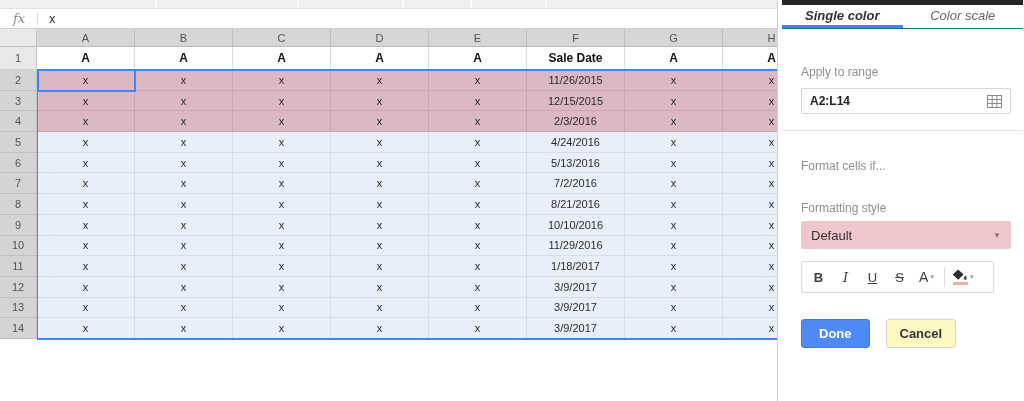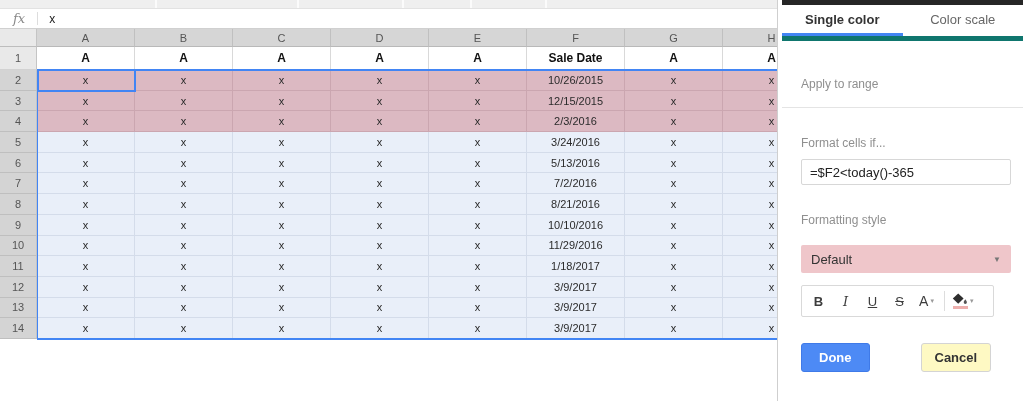--- a/index.html
+++ b/index.html
@@ -51,21 +51,21 @@
   .sel-left   { position:absolute; left:37px; top:41px; width:1px; height:269px;
                 background:var(--accent-blue,#4285f4); }
   .sel-bottom { position:absolute; left:37px; right:0; top:309px; height:2px;
                 background:var(--accent-blue,#4285f4); }
   .active-cell{ position:absolute; left:37px; top:40px; width:99px; height:23px;
                 border:2px solid var(--accent-blue,#4285f4); }
 
   
   .panel { width:245px; background:#fff; padding-left:4px; position:relative; }
   .panel-darkbar { height:5px; background:#262626; }
-  .tabs { display:flex; height:36px; border-bottom:5px solid #0f766e; }
+  .tabs { display:flex; height:24px; border-bottom:1px solid #0f766e;font-style:italic; }
   .tab { flex:1; display:flex; align-items:center; justify-content:center;
          font-size:13px; color:#666; border-bottom:3px solid transparent; cursor:default; }
   .tab.active { color:#333; font-weight:bold;
                 border-bottom-color:var(--accent-blue,#4285f4); }
 
   .panel-body { padding:8px 12px 0 19px; }
   .field-label { font-size:12px; color:#8f8f8f; margin-top:28px; }
 
   .range-box { margin-top:9px; height:26px; border:1px solid #d7d7d7; border-radius:2px;
                display:flex; align-items:center; justify-content:space-between;
@@ -78,42 +78,42 @@
               border-radius:3px; display:flex; align-items:center;
               justify-content:space-between; padding:0 9px; }
   .dropdown .dd-text { font-size:12.5px; font-weight:bold; color:#333; }
   .stepper { display:flex; flex-direction:column; line-height:5px; font-size:6.5px;
              color:#555; text-align:center; }
 
   .formula-input { margin-top:9px; height:26px; border:1px solid #d7d7d7; border-radius:2px;
                    display:flex; align-items:center; padding:0 8px; font-size:13px;
                    color:#222; background:#fff; }
 
-  .style-swatch { margin-top:18px; height:28px; background:var(--format-pink,#efc6ca);
+  .style-swatch { margin-top:6px; height:28px; background:var(--format-pink,#efc6ca);
                   border-radius:2px; display:flex; align-items:center;
                   justify-content:space-between; padding:0 10px; }
   .style-swatch .sw-text { font-size:13px; color:#333; }
   .sw-caret { font-size:8px; color:#777; }
 
   .fmt-toolbar { margin-top:12px; width:193px; height:32px; border:1px solid #d9d9d9;
                  border-radius:2px; display:flex; align-items:center; padding:0 3px; }
   .fmt-btn { width:27px; text-align:center; font-size:13px; color:#3d3d3d;
              display:flex; align-items:center; justify-content:center; }
   .fmt-b { font-weight:bold; }
   .fmt-i { font-style:italic; font-family:"DejaVu Serif", serif; }
   .fmt-u { text-decoration:underline; }
   .fmt-s { text-decoration:line-through; }
   .fmt-a { font-size:14px; }
   .mini-caret { font-size:7px; color:#999; margin-left:2px; }
   .fmt-sep { width:1px; height:20px; background:#ddd; margin:0 4px; }
   .fill-btn { display:flex; align-items:center; padding:0 3px; }
   .bucket-wrap { display:flex; flex-direction:column; align-items:center; }
   .fill-bar { width:15px; height:3px; background:#edafad; margin-top:1px; }
 
-  .btn-row { display:flex; margin-top:26px;gap:35px; }
+  .btn-row { display:flex; margin-top:26px; }
   button { font-family:"Liberation Sans", sans-serif; cursor:default; }
   .btn-done { background:var(--done-blue,#4d8af5); color:#fff; font-weight:bold;
               font-size:13px; border:1px solid #3f7ae8; border-radius:3px;
               padding:6px 17px; }
   .btn-cancel { background:#fef9c3; color:#333; font-weight:bold; font-size:13px;
                 border:1px solid #d4d4d4; border-radius:3px; padding:6px 13px;
                 margin-left:16px; }
 </style>
 </head>
 <body>
@@ -160,21 +160,21 @@
             <div class="cell">A</div>
             <div class="cell">A</div>
           </div>
           <div class="grid-row pink">
             <div class="rownum sel">2</div>
             <div class="cell">x</div>
             <div class="cell">x</div>
             <div class="cell">x</div>
             <div class="cell">x</div>
             <div class="cell">x</div>
-            <div class="cell">10/26/2015</div>
+            <div class="cell">11/26/2015</div>
             <div class="cell">x</div>
             <div class="cell">x</div>
           </div>
           <div class="grid-row pink">
             <div class="rownum sel">3</div>
             <div class="cell">x</div>
             <div class="cell">x</div>
             <div class="cell">x</div>
             <div class="cell">x</div>
             <div class="cell">x</div>
@@ -193,21 +193,21 @@
             <div class="cell">x</div>
             <div class="cell">x</div>
           </div>
           <div class="grid-row blue">
             <div class="rownum sel">5</div>
             <div class="cell">x</div>
             <div class="cell">x</div>
             <div class="cell">x</div>
             <div class="cell">x</div>
             <div class="cell">x</div>
-            <div class="cell">3/24/2016</div>
+            <div class="cell">4/24/2016</div>
             <div class="cell">x</div>
             <div class="cell">x</div>
           </div>
           <div class="grid-row blue">
             <div class="rownum sel">6</div>
             <div class="cell">x</div>
             <div class="cell">x</div>
             <div class="cell">x</div>
             <div class="cell">x</div>
             <div class="cell">x</div>
@@ -316,26 +316,35 @@
     <div class="panel-darkbar"></div>
 
     <div class="tabs">
       <div class="tab active">Single color</div>
       <div class="tab">Color scale</div>
     </div>
 
     <div class="panel-body">
 
       <div class="field-label">Apply to range</div>
+      <div class="range-box">
+        <span class="range-value">A2:L14</span>
+        <svg width="15" height="13" viewBox="0 0 15 13">
+          <rect x="0.5" y="0.5" width="14" height="12" fill="none" stroke="#888"></rect>
+          <line x1="5.2" y1="0.5" x2="5.2" y2="12.5" stroke="#888"></line>
+          <line x1="9.9" y1="0.5" x2="9.9" y2="12.5" stroke="#888"></line>
+          <line x1="0.5" y1="4.5" x2="14.5" y2="4.5" stroke="#888"></line>
+          <line x1="0.5" y1="8.5" x2="14.5" y2="8.5" stroke="#888"></line>
+        </svg>
+      </div>
 
       <div class="divider"></div>
 
       <div class="field-label">Format cells if...</div>
 
-      <div class="formula-input">=$F2&lt;today()-365</div>
 
       <div class="field-label" style="margin-top:28px">Formatting style</div>
       <div class="style-swatch">
         <span class="sw-text">Default</span>
         <span class="sw-caret">▼</span>
       </div>
 
       <div class="fmt-toolbar">
         <span class="fmt-btn fmt-b">B</span>
         <span class="fmt-btn fmt-i">I</span>

